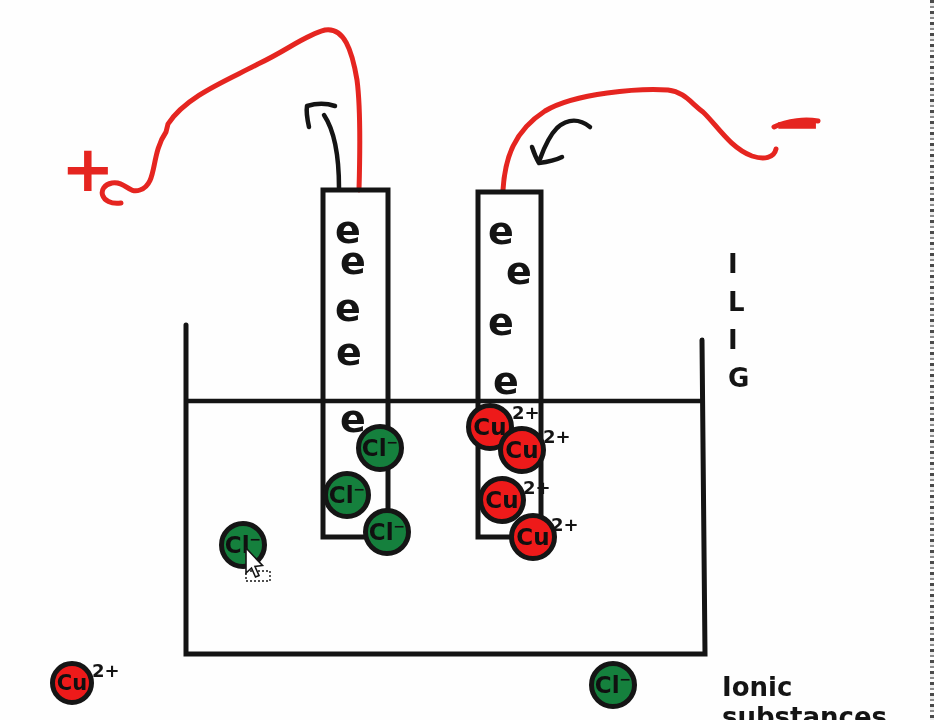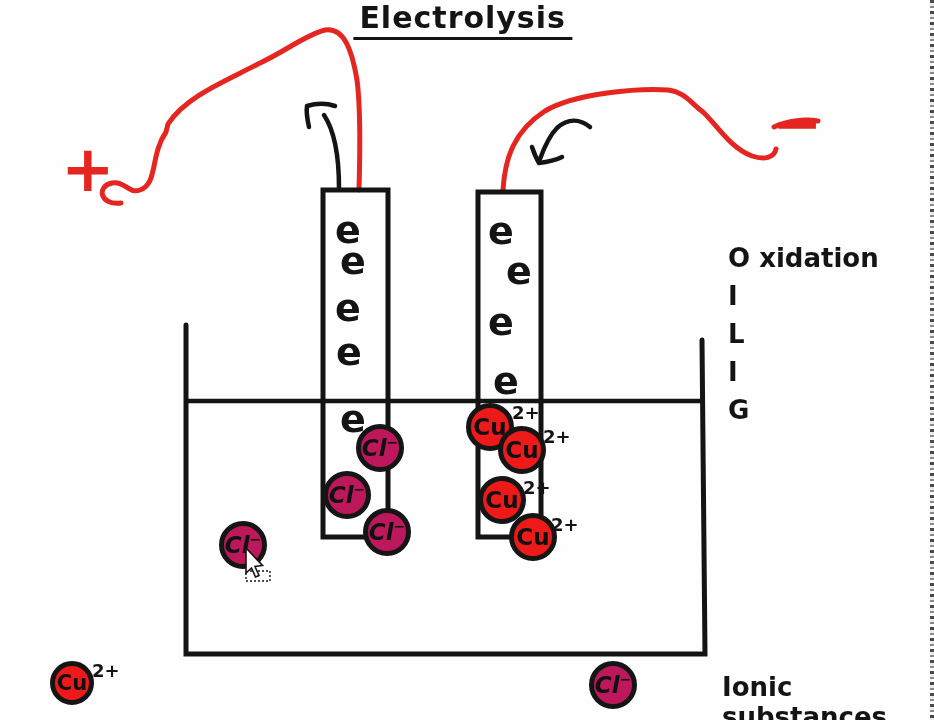--- a/index.html
+++ b/index.html
@@ -17,21 +17,21 @@
   .mnemonic div{font-size:26px;height:32px;line-height:32px;}
   .mn-gap1{margin-top:6px;}
   .mn-gap2{margin-top:20px;}
   .caption{position:absolute;left:722px;top:672px;font-size:26px;font-weight:600;z-index:2;}
   .ion{
     position:absolute;width:48px;height:48px;box-sizing:border-box;
     border:5px solid #151515;border-radius:50%;
     display:flex;align-items:center;justify-content:center;
     font-size:23px;font-weight:700;color:#101010;z-index:3;
   }
-  .ion.cl{background:#be185d;font-style:italic;}
+  .ion.cl{background:#15803d;}
   .ion.cu{background:#ee1a1a;}
   .ion sup{font-size:14px;line-height:0;margin:-12px 0 0 0;}
   .ion.small{width:44px;height:44px;font-size:21px;}
   .charge{position:absolute;font-size:18px;font-weight:700;z-index:4;}
   .cursor-layer{position:absolute;left:0;top:0;z-index:6;}
   .edge-artifact{
     position:absolute;right:0;top:0;width:4px;height:720px;z-index:7;opacity:.85;
     background:repeating-linear-gradient(180deg,#2a2a2a 0 3px,#e8e8e8 3px 6px,#777 6px 8px,#fdfdfd 8px 11px);
   }
 </style>
@@ -75,24 +75,22 @@
       <text x="336" y="365">e</text>
       <text x="340" y="432">e</text>
 
       <text x="488" y="244">e</text>
       <text x="506" y="284">e</text>
       <text x="488" y="335">e</text>
       <text x="493" y="394">e</text>
     </g>
   </svg>
 
-  <div class="title">Electrolysis</div>
 
   <div class="mnemonic">
-    <div>O xidation</div>
     <div class="mn-gap1">I</div>
     <div class="mn-gap1">L</div>
     <div class="mn-gap1">I</div>
     <div class="mn-gap1">G</div>
   </div>
 
   <div class="caption">Ionic substances</div>
 
   <div class="ion cl" style="left:356px;top:424px;">
     <span>Cl</span>

